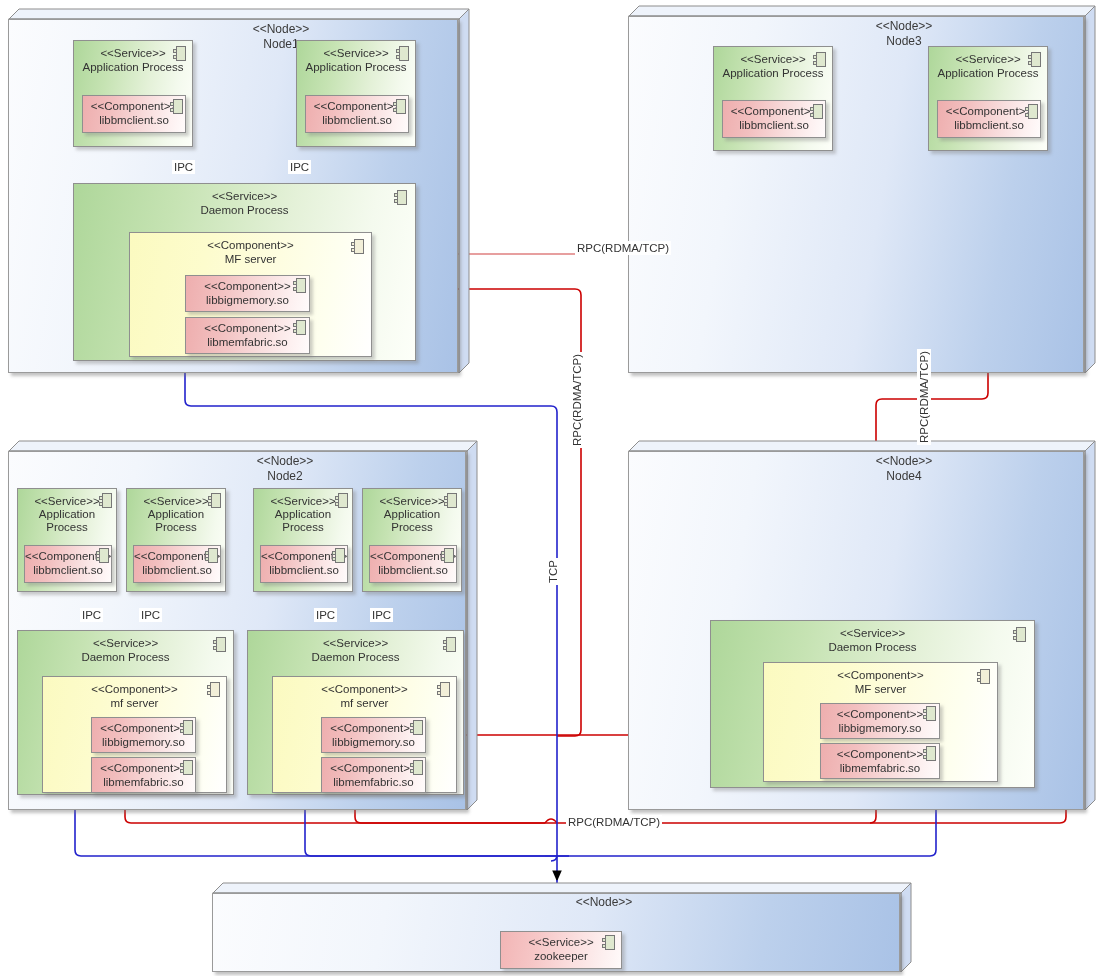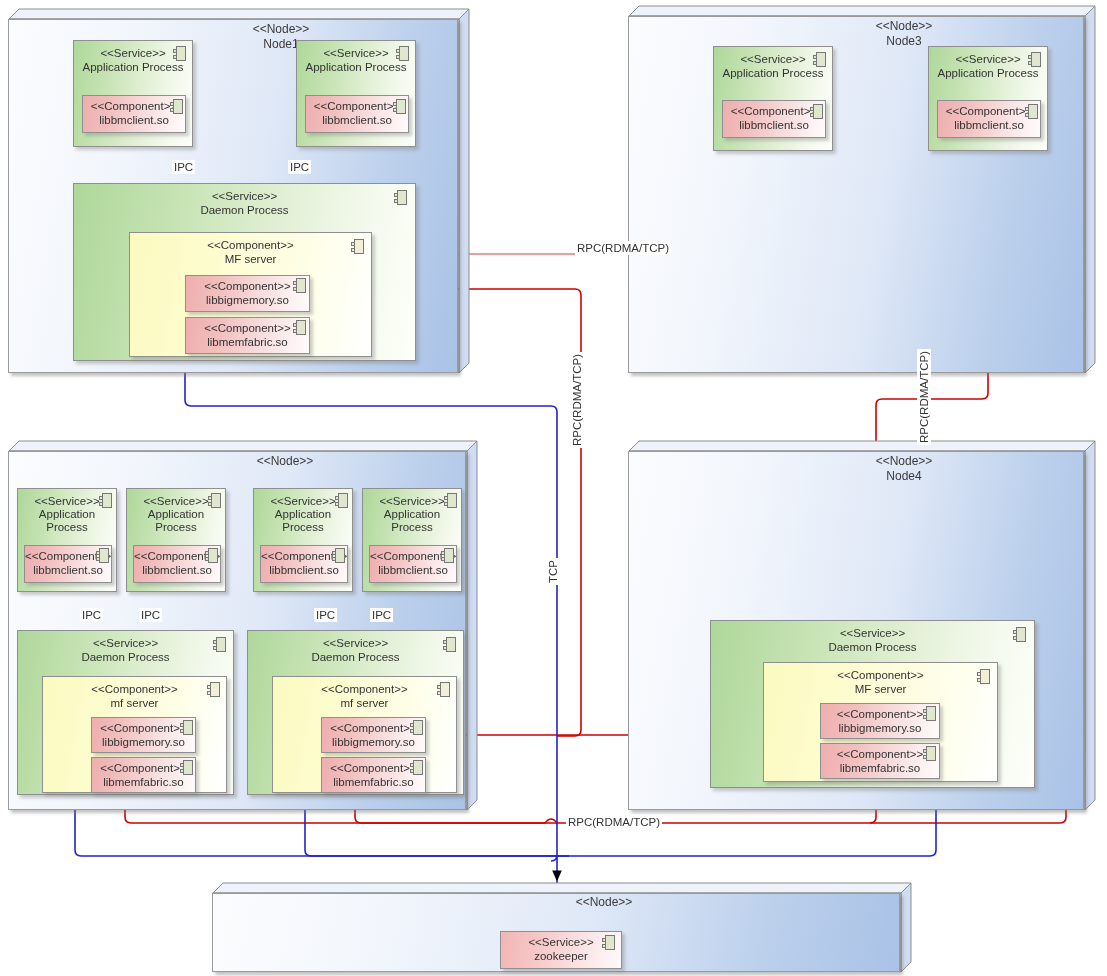--- a/index.html
+++ b/index.html
@@ -298,20 +298,21 @@
 
   <div class="node" style="left:8px;top:440px;width:470px;height:370px;">
     <svg class="node-3d" viewBox="0 0 470 370" preserveAspectRatio="none">
       <polygon points="1,11 11,1 469,1 459,11" fill="#eef3fb" stroke="#8d8d8d" stroke-width="1"></polygon>
       <polygon points="459,11 469,1 469,360 459,370" fill="#cfdcf2" stroke="#8d8d8d" stroke-width="1"></polygon>
       <rect x="1" y="11" width="458" height="359" fill="none" stroke="#8d8d8d" stroke-width="1"></rect>
     </svg>
     <div class="node-body" style="top:11px;width:458px;height:359px;"></div>
     <div class="node-hdr" style="top:14px;left:0;width:458px;">
       <div>&lt;&lt;Node&gt;&gt;</div>
+      <div>Node2</div>
     </div>
 
     <div class="svc" style="left:9px;top:48px;width:100px;height:104px;">
       <div class="svc-title">
         <div>&lt;&lt;Service&gt;&gt;</div>
         <div style="line-height:13px;">Application Process</div>
       </div>
       <span class="cicon" style="right:4px;top:4px;">
         <i class="t1"></i>
           <i class="t2"></i>

